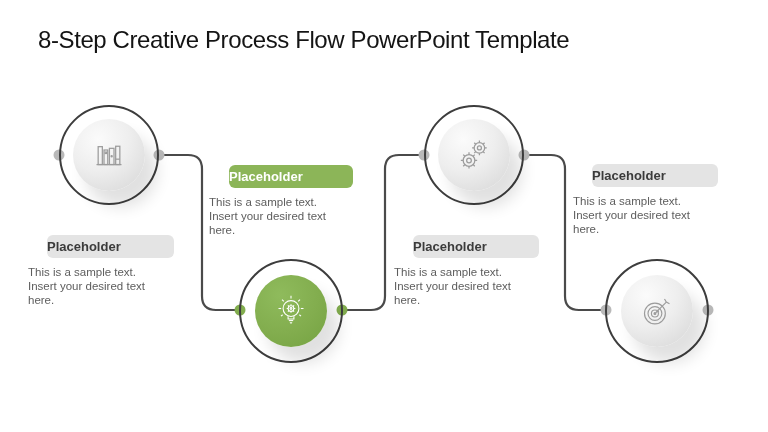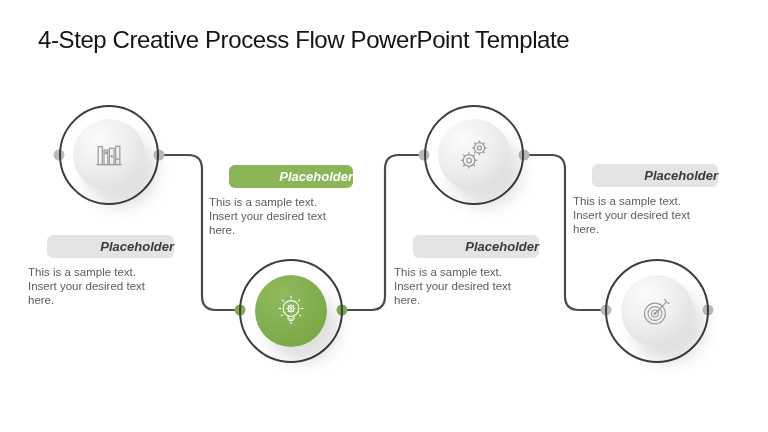--- a/index.html
+++ b/index.html
@@ -20,36 +20,36 @@
   .ring.r104{width:104px;height:104px;}
   .disc{
     width:72px;height:72px;border-radius:50%;
     display:flex;align-items:center;justify-content:center;
     box-shadow:12px 16px 16px rgba(0,0,0,0.12);
   }
   .disc.gray{background:radial-gradient(circle at 35% 28%, #fbfbfb 0%, #eeeeee 45%, #d5d5d5 100%);}
   .disc.green{background:radial-gradient(circle at 35% 28%, #8fbb5c 0%, #82ad4e 55%, #74a241 100%);}
   .badge{
     position:absolute;height:23px;line-height:23px;border-radius:6px;
-    text-align:right;font-size:13px;font-weight:700;font-style:italic;
+    text-align:left;font-size:13px;font-weight:700;
   }
   .badge.gray{background:#e4e4e4;color:#3b3b3b;}
   .badge.green{background:#8cb558;color:#ffffff;}
   .body-text{
     position:absolute;text-align:left;font-size:11.5px;line-height:14px;
     color:#5d5d5d;white-space:pre-line;
   }
   svg.icon{display:block;}
 </style>
 </head>
 <body>
 
 <div class="slide">
 
-  <h1 class="title">4-Step Creative Process Flow PowerPoint Template</h1>
+  <h1 class="title">8-Step Creative Process Flow PowerPoint Template</h1>
 
   <svg class="connectors" width="768" height="432" viewBox="0 0 768 432">
     <g fill="none" stroke="#4a4a4a" stroke-width="2.2">
       <path d="M 159 155 H 188 Q 202 155 202 169 V 296 Q 202 310 216 310 H 241"></path>
       <path d="M 341 310 H 371 Q 385 310 385 296 V 169 Q 385 155 399 155 H 424"></path>
       <path d="M 524 155 H 551 Q 565 155 565 169 V 296 Q 565 310 579 310 H 607"></path>
     </g>
     <g stroke="none">
       <circle cx="59" cy="155" r="5.5" fill="#b9b9b9"></circle>
       <circle cx="159" cy="155" r="5.5" fill="#b9b9b9"></circle>

